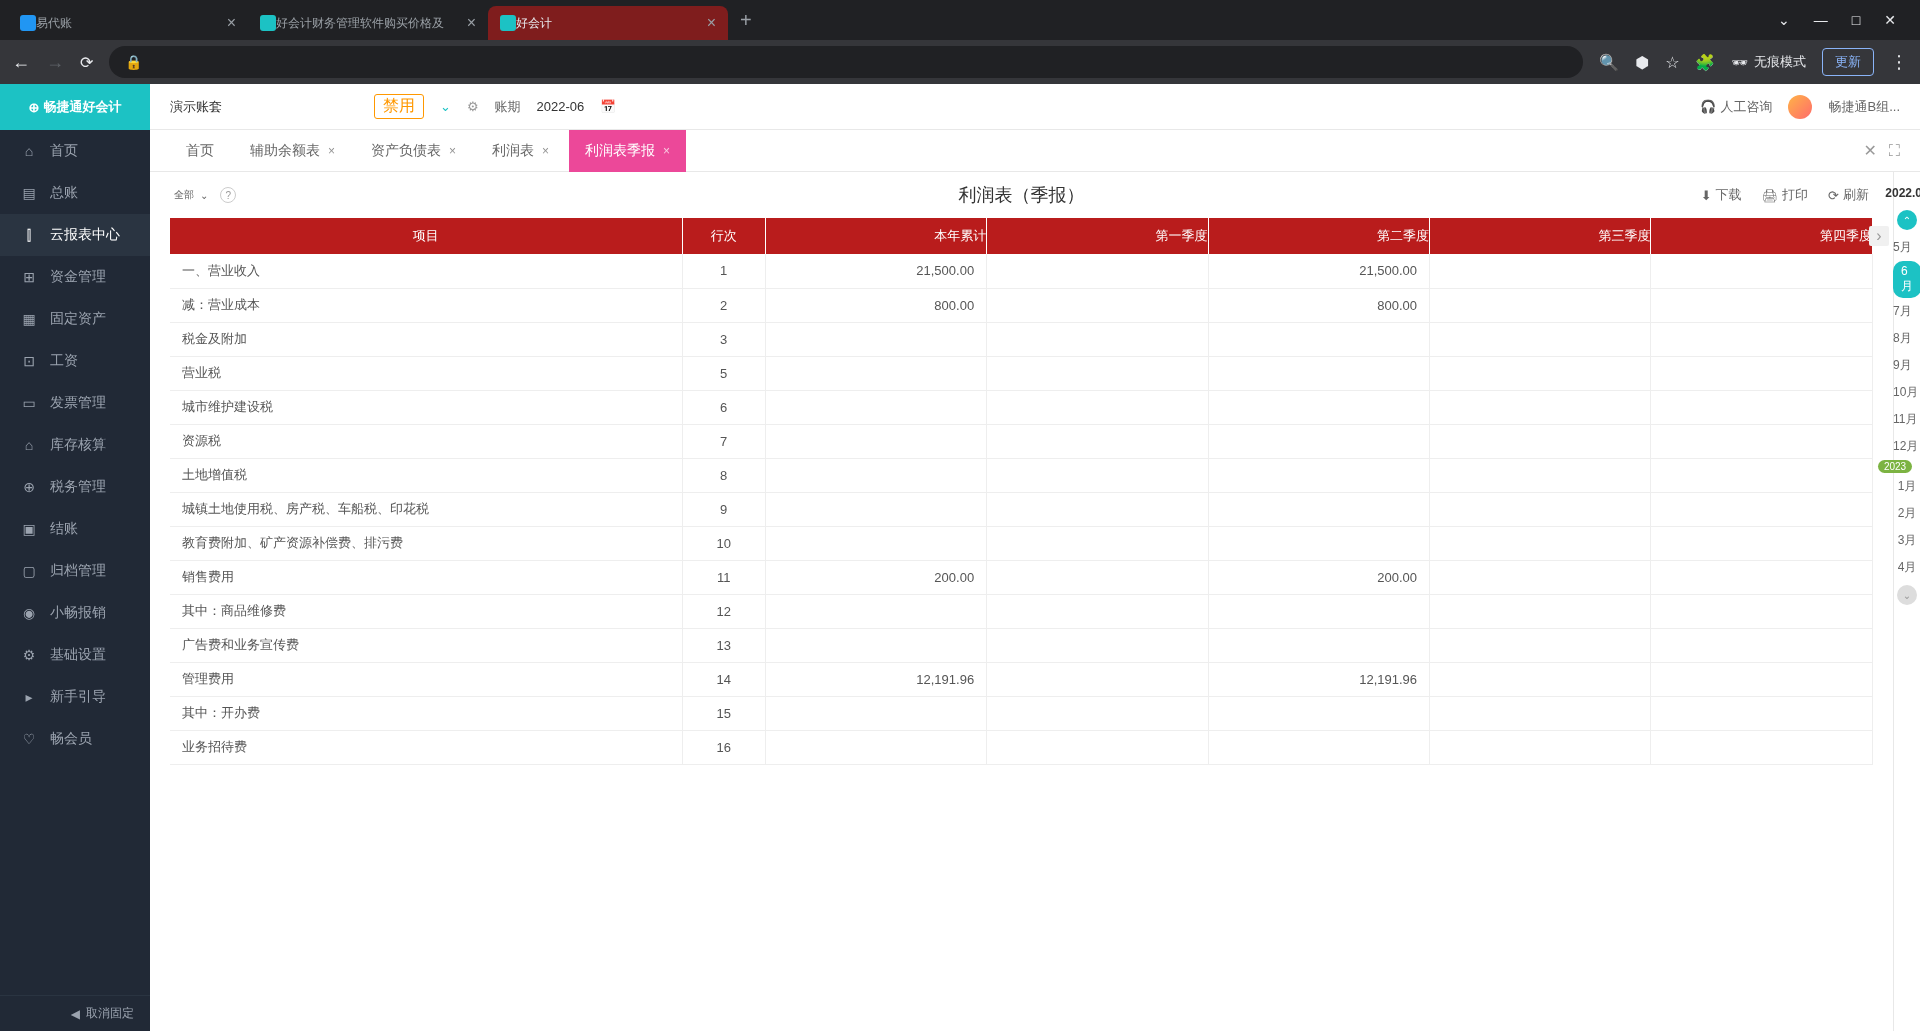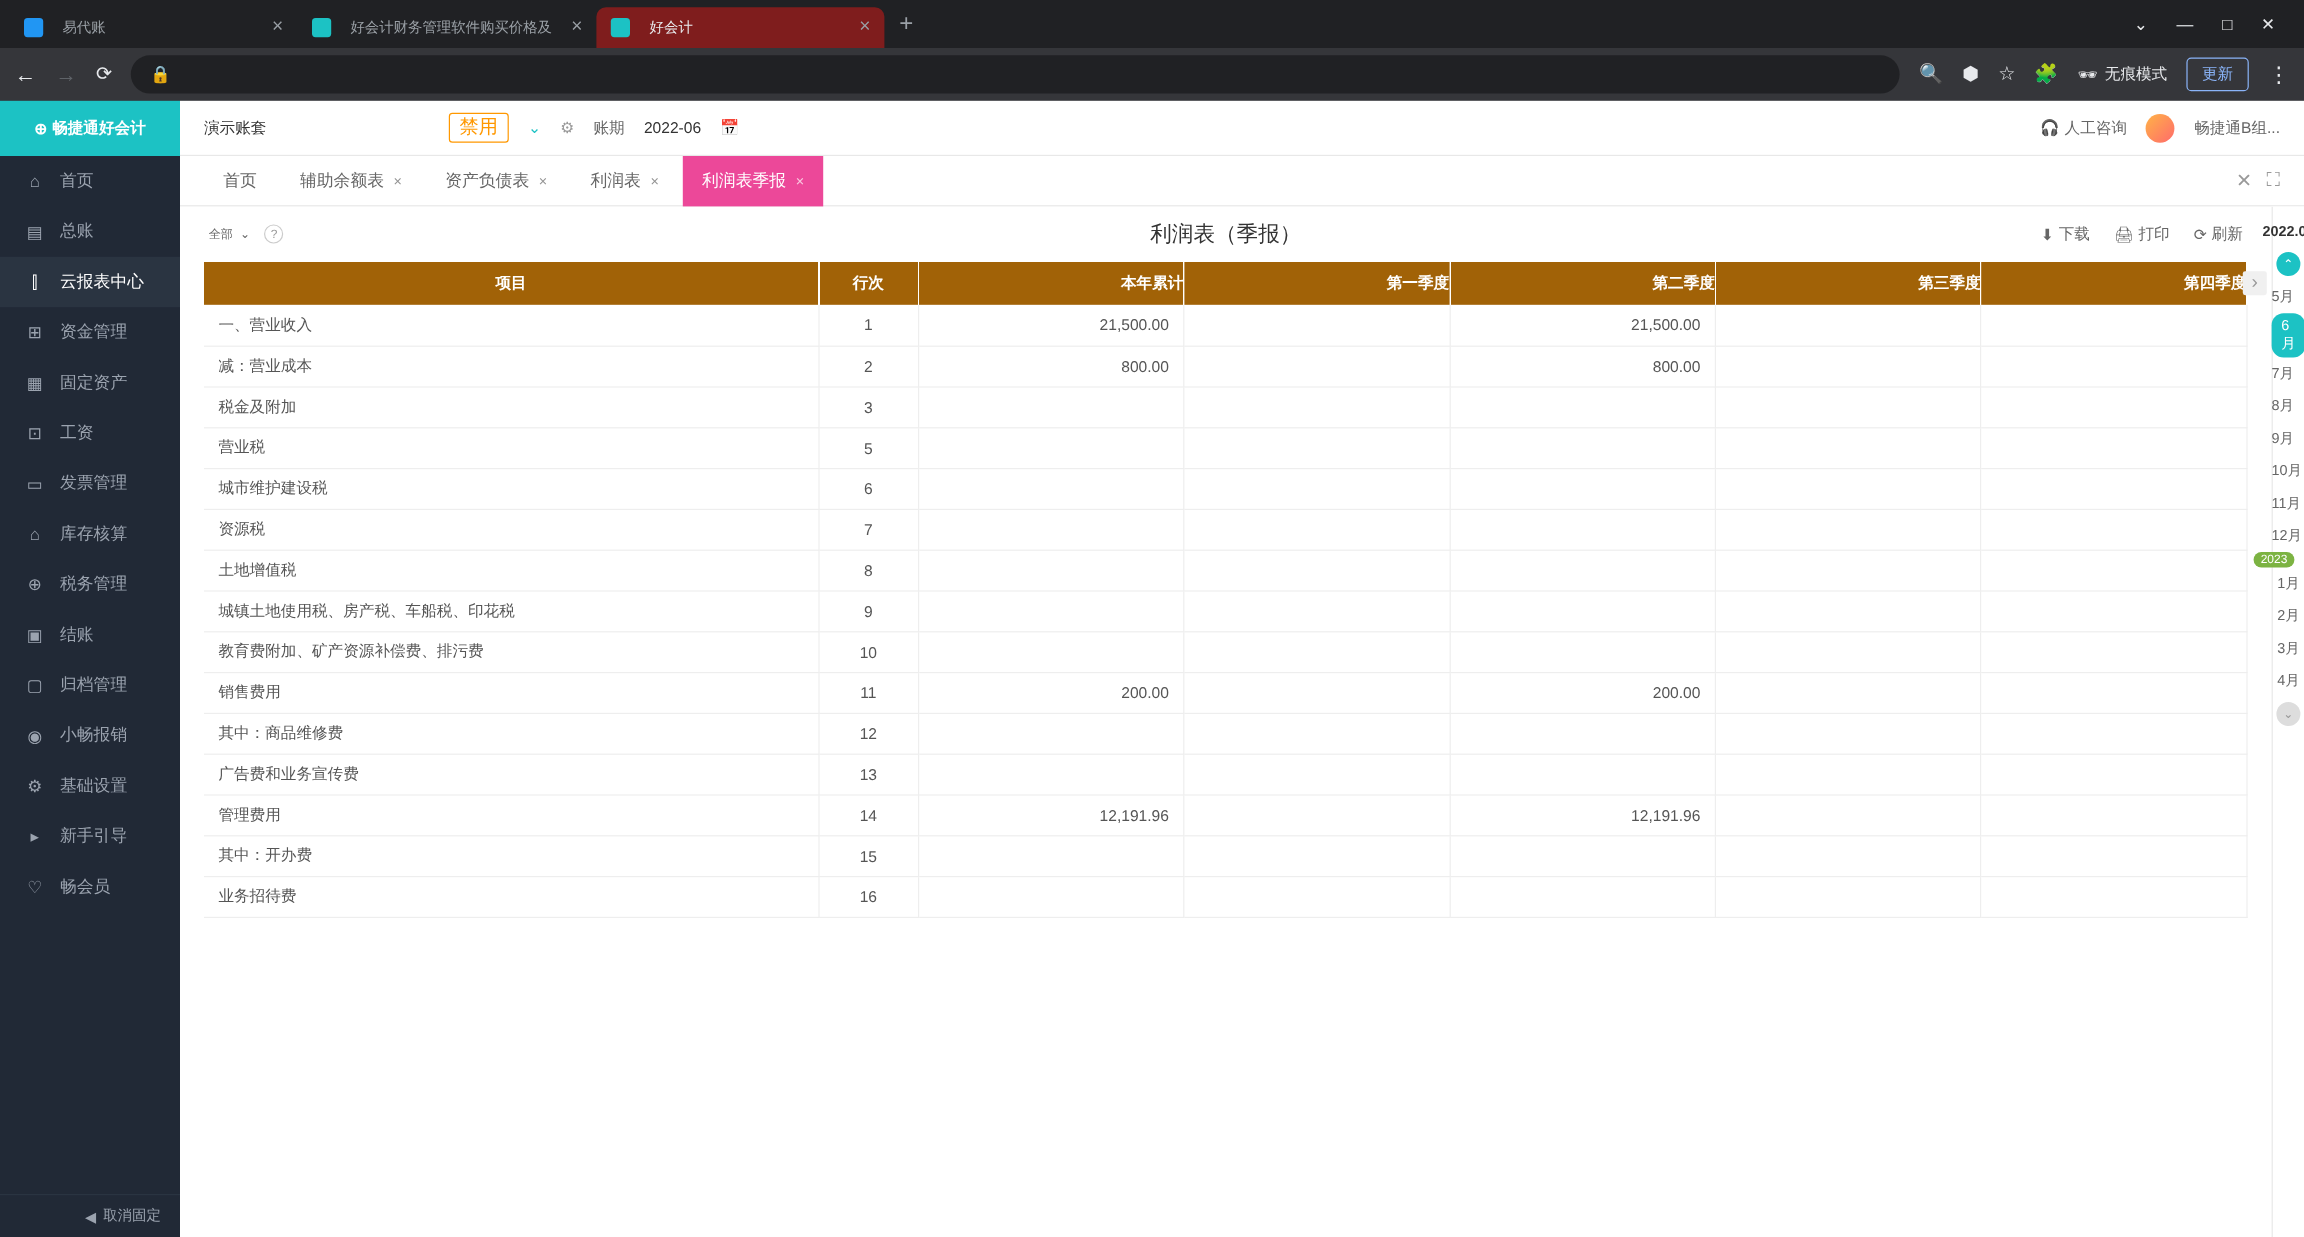--- a/index.html
+++ b/index.html
@@ -1,21 +1,21 @@
 <!DOCTYPE html>
 <html><head>
   <meta charset="utf-8">
   <style>
     * { margin: 0; padding: 0; box-sizing: border-box; font-family: "Microsoft YaHei", Arial, sans-serif; }
     body { background: #f5f5f5; overflow: hidden; }
     
     
     .browser-chrome { background: #202124; height: 84px; display: flex; flex-direction: column; }
     .tab-bar { display: flex; align-items: center; height: 40px; padding: 0 8px; }
-    .browser-tab { display: flex; align-items: center; height: 34px; padding: 0 12px; margin-top: 6px; color: #9aa0a6; font-size: 12px; min-width: 240px; max-width: 280px; border-radius: 8px 8px 0 0; gap: 16px; }
+    .browser-tab { display: flex; align-items: center; height: 34px; padding: 0 12px; margin-top: 6px; color: #9aa0a6; font-size: 12px; min-width: 240px; max-width: 280px; border-radius: 8px 8px 0 0; gap: 0; }
     .browser-tab.active { background: #7f1d1d; color: #e8eaed; }
     .tab-icon { width: 16px; height: 16px; border-radius: 3px; flex-shrink: 0; }
     .tab-title { flex: 1; white-space: nowrap; overflow: hidden; text-overflow: ellipsis; }
     .tab-close { color: #9aa0a6; font-size: 16px; cursor: pointer; }
     .new-tab { color: #9aa0a6; font-size: 20px; padding: 0 12px; cursor: pointer; }
     .window-controls { margin-left: auto; display: flex; gap: 24px; padding-right: 16px; color: #e8eaed; }
     .window-controls span { cursor: pointer; font-size: 14px; }
     
     .nav-bar { display: flex; align-items: center; height: 44px; background: #35363a; padding: 0 12px; gap: 16px; }
     .nav-arrow { color: #e8eaed; font-size: 18px; cursor: pointer; }
@@ -69,21 +69,21 @@
     .toolbar { height: 46px; display: flex; align-items: center; padding: 0 24px; gap: 12px; }
     .filter-select { display: flex; align-items: center; gap: 6px; color: #666; font-size: 10px; cursor: pointer; }
     .help-icon { width: 16px; height: 16px; border: 1px solid #ccc; border-radius: 50%; display: flex; align-items: center; justify-content: center; font-size: 10px; color: #999; }
     .report-title { position: absolute; left: 50%; transform: translateX(-50%); font-size: 18px; color: #333; }
     .toolbar-actions { margin-left: auto; display: flex; gap: 20px; font-size: 13px; color: #666; }
     .toolbar-action { display: flex; align-items: center; gap: 4px; cursor: pointer; }
     
     
     .table-container { flex: 1; overflow: auto; padding: 0 20px; position: relative; }
     .report-table { width: 100%; border-collapse: collapse; font-size: 13px; }
-    .report-table thead th { background: #a16207; color: #fff; height: 36px; font-weight: bold; border-right: 1px solid rgba(255,255,255,0.2); text-align: center; position: sticky; top: 0; }
+    .report-table thead th { background: #b91c1c; color: #fff; height: 36px; font-weight: normal; border-right: 1px solid rgba(255,255,255,0.2); text-align: center; position: sticky; top: 0; }
     .report-table thead th:first-child { text-align: center; }
     .report-table tbody td { height: 34px; border-bottom: 1px solid #eee; border-right: 1px solid #eee; padding: 0 12px; color: #555; }
     .report-table .col-item { text-align: left; width: 370px; }
     .report-table .col-line { text-align: center; width: 60px; }
     .report-table .col-num { text-align: right; width: 160px; }
     .expand-arrow { position: absolute; right: 4px; top: 8px; background: #f0f0f0; width: 20px; height: 20px; display: flex; align-items: center; justify-content: center; cursor: pointer; color: #999; border-radius: 2px; }
     
     
     .timeline { width: 27px; background: #fff; border-left: 1px solid #e8e8e8; display: flex; flex-direction: column; align-items: center; padding-top: 8px; font-size: 12px; color: #666; flex-shrink: 0; }
     .timeline-year { font-weight: bold; padding: 6px 0; color: #333; }

